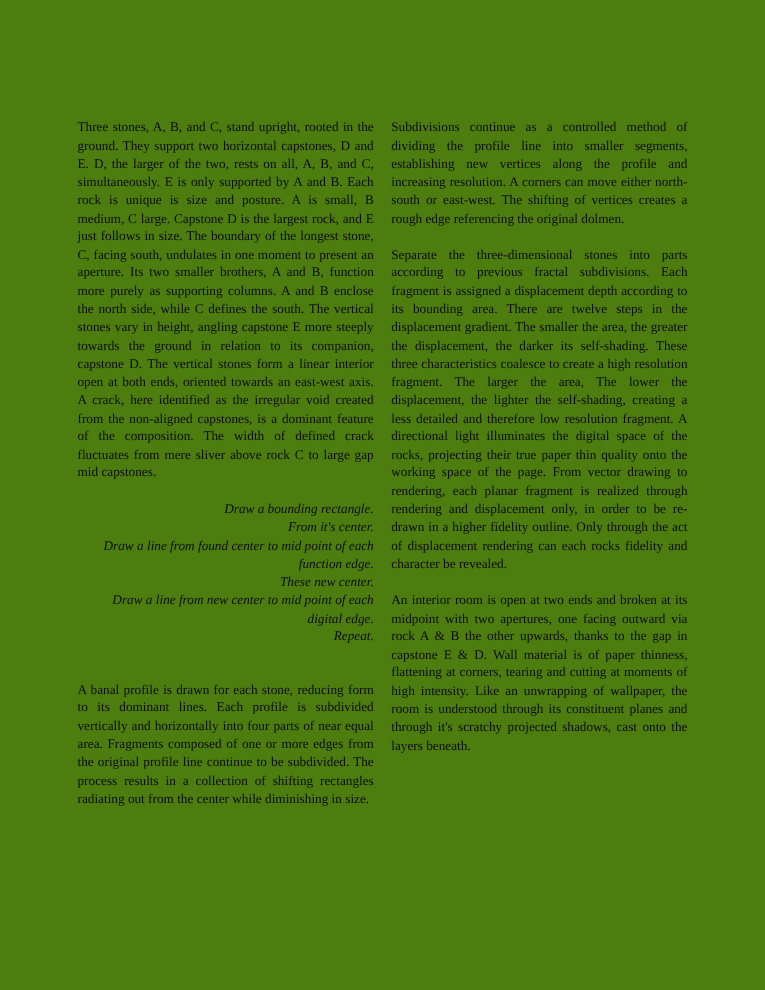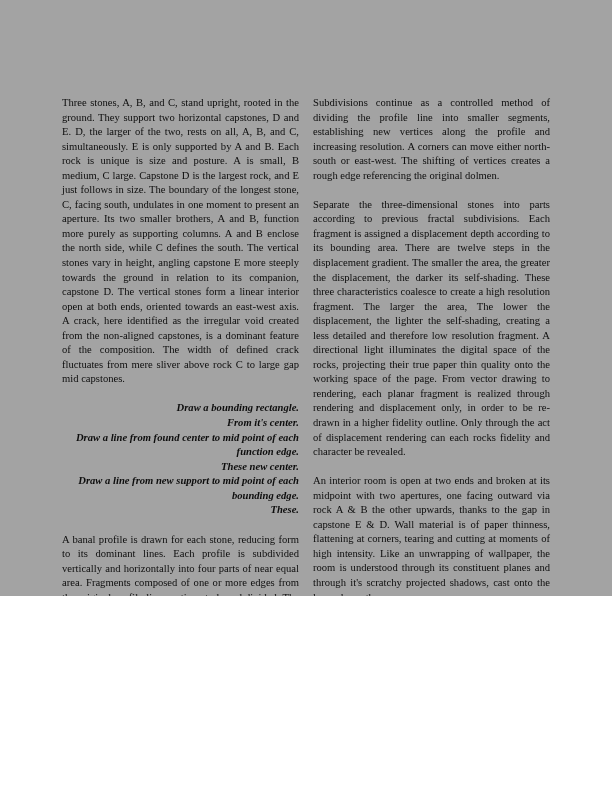--- a/index.html
+++ b/index.html
@@ -3,22 +3,22 @@
 <meta charset="utf-8">
 <style>
   html, body {
     margin: 0;
     padding: 0;
     background: #ffffff;
   }
   .page {
     position: relative;
     width: 612px;
-    height: 596px;
-    background: #a3a3a3;
+    height: 792px;
+    background: #4d7c0f;
     overflow: hidden;
     font-family: "Liberation Serif", serif;
     color: #0d0d0d;
   }
   .columns {
     position: absolute;
     left: 62px;
     top: 96px;
     width: 489px;
     display: flex;
@@ -28,22 +28,21 @@
     width: 237px;
   }
   .para {
     margin: 0 0 14.5px 0;
     font-size: 10.6px;
     line-height: 14.55px;
     text-align: justify;
     text-justify: inter-word;
   }
   .instructions {
-    margin: 6px 0 15px 0;
-    font-weight: bold;
+    margin: 6px 0 28px 0;
   }
   .instruction-line {
     font-size: 10.6px;
     line-height: 14.55px;
     text-align: right;
     font-style: italic;
   }
 </style>
 </head>
 <body>
@@ -52,22 +51,22 @@
   <div class="columns">
 
     <div class="col">
       <p class="para">Three stones, A, B, and C, stand upright, rooted in the ground. They support two horizontal capstones, D and E. D, the larger of the two, rests on all, A, B, and C, simultaneously. E is only supported by A and B. Each rock is unique is size and posture. A is small, B medium, C large. Capstone D is the largest rock, and E just follows in size. The boundary of the longest stone, C, facing south, undulates in one moment to present an aperture. Its two smaller brothers, A and B, function more purely as supporting columns. A and B enclose the north side, while C defines the south. The vertical stones vary in height, angling capstone E more steeply towards the ground in relation to its companion, capstone D. The vertical stones form a linear interior open at both ends, oriented towards an east-west axis. A crack, here identified as the irregular void created from the non-aligned capstones, is a dominant feature of the composition.  The width of defined  crack fluctuates from mere sliver above rock C to large gap mid capstones.</p>
 
       <div class="instructions">
         <div class="instruction-line">Draw a bounding rectangle.</div>
         <div class="instruction-line">From it's center.</div>
         <div class="instruction-line">Draw a line from found center to mid point of each function edge.</div>
         <div class="instruction-line">These new center.</div>
-        <div class="instruction-line">Draw a line from new support to mid point of each bounding edge.</div>
-        <div class="instruction-line">These.</div>
+        <div class="instruction-line">Draw a line from new center to mid point of each digital edge.</div>
+        <div class="instruction-line">Repeat.</div>
       </div>
 
       <p class="para">A banal profile  is drawn for each stone, reducing form to its dominant lines. Each profile is subdivided vertically and horizontally into four parts of near equal area. Fragments composed of one or more edges from the original profile line continue to be subdivided. The process results in a collection of shifting rectangles radiating out from the center while diminishing in size.</p>
     </div>
 
     <div class="col">
       <p class="para">Subdivisions continue as a controlled method of dividing the profile line into smaller segments, establishing new vertices along the profile and increasing resolution. A corners can move either north-south or east-west. The shifting of vertices creates a rough edge referencing the original dolmen.</p>
 
       <p class="para">Separate the three-dimensional stones into parts according to previous fractal subdivisions. Each fragment is assigned a displacement depth according to its bounding area. There are twelve steps in the displacement gradient. The smaller the area, the greater the displacement, the darker its self-shading. These three characteristics coalesce to create a high resolution fragment. The larger the area, The lower the displacement, the lighter the self-shading, creating a less detailed and therefore low resolution fragment. A directional light illuminates the digital space of the rocks, projecting their true paper thin quality onto the working space of the page. From vector drawing to rendering, each planar  fragment is realized through rendering and  displacement only, in order to be re-drawn in a higher fidelity outline. Only through the act of displacement rendering can each rocks fidelity and character be revealed.</p>
 

